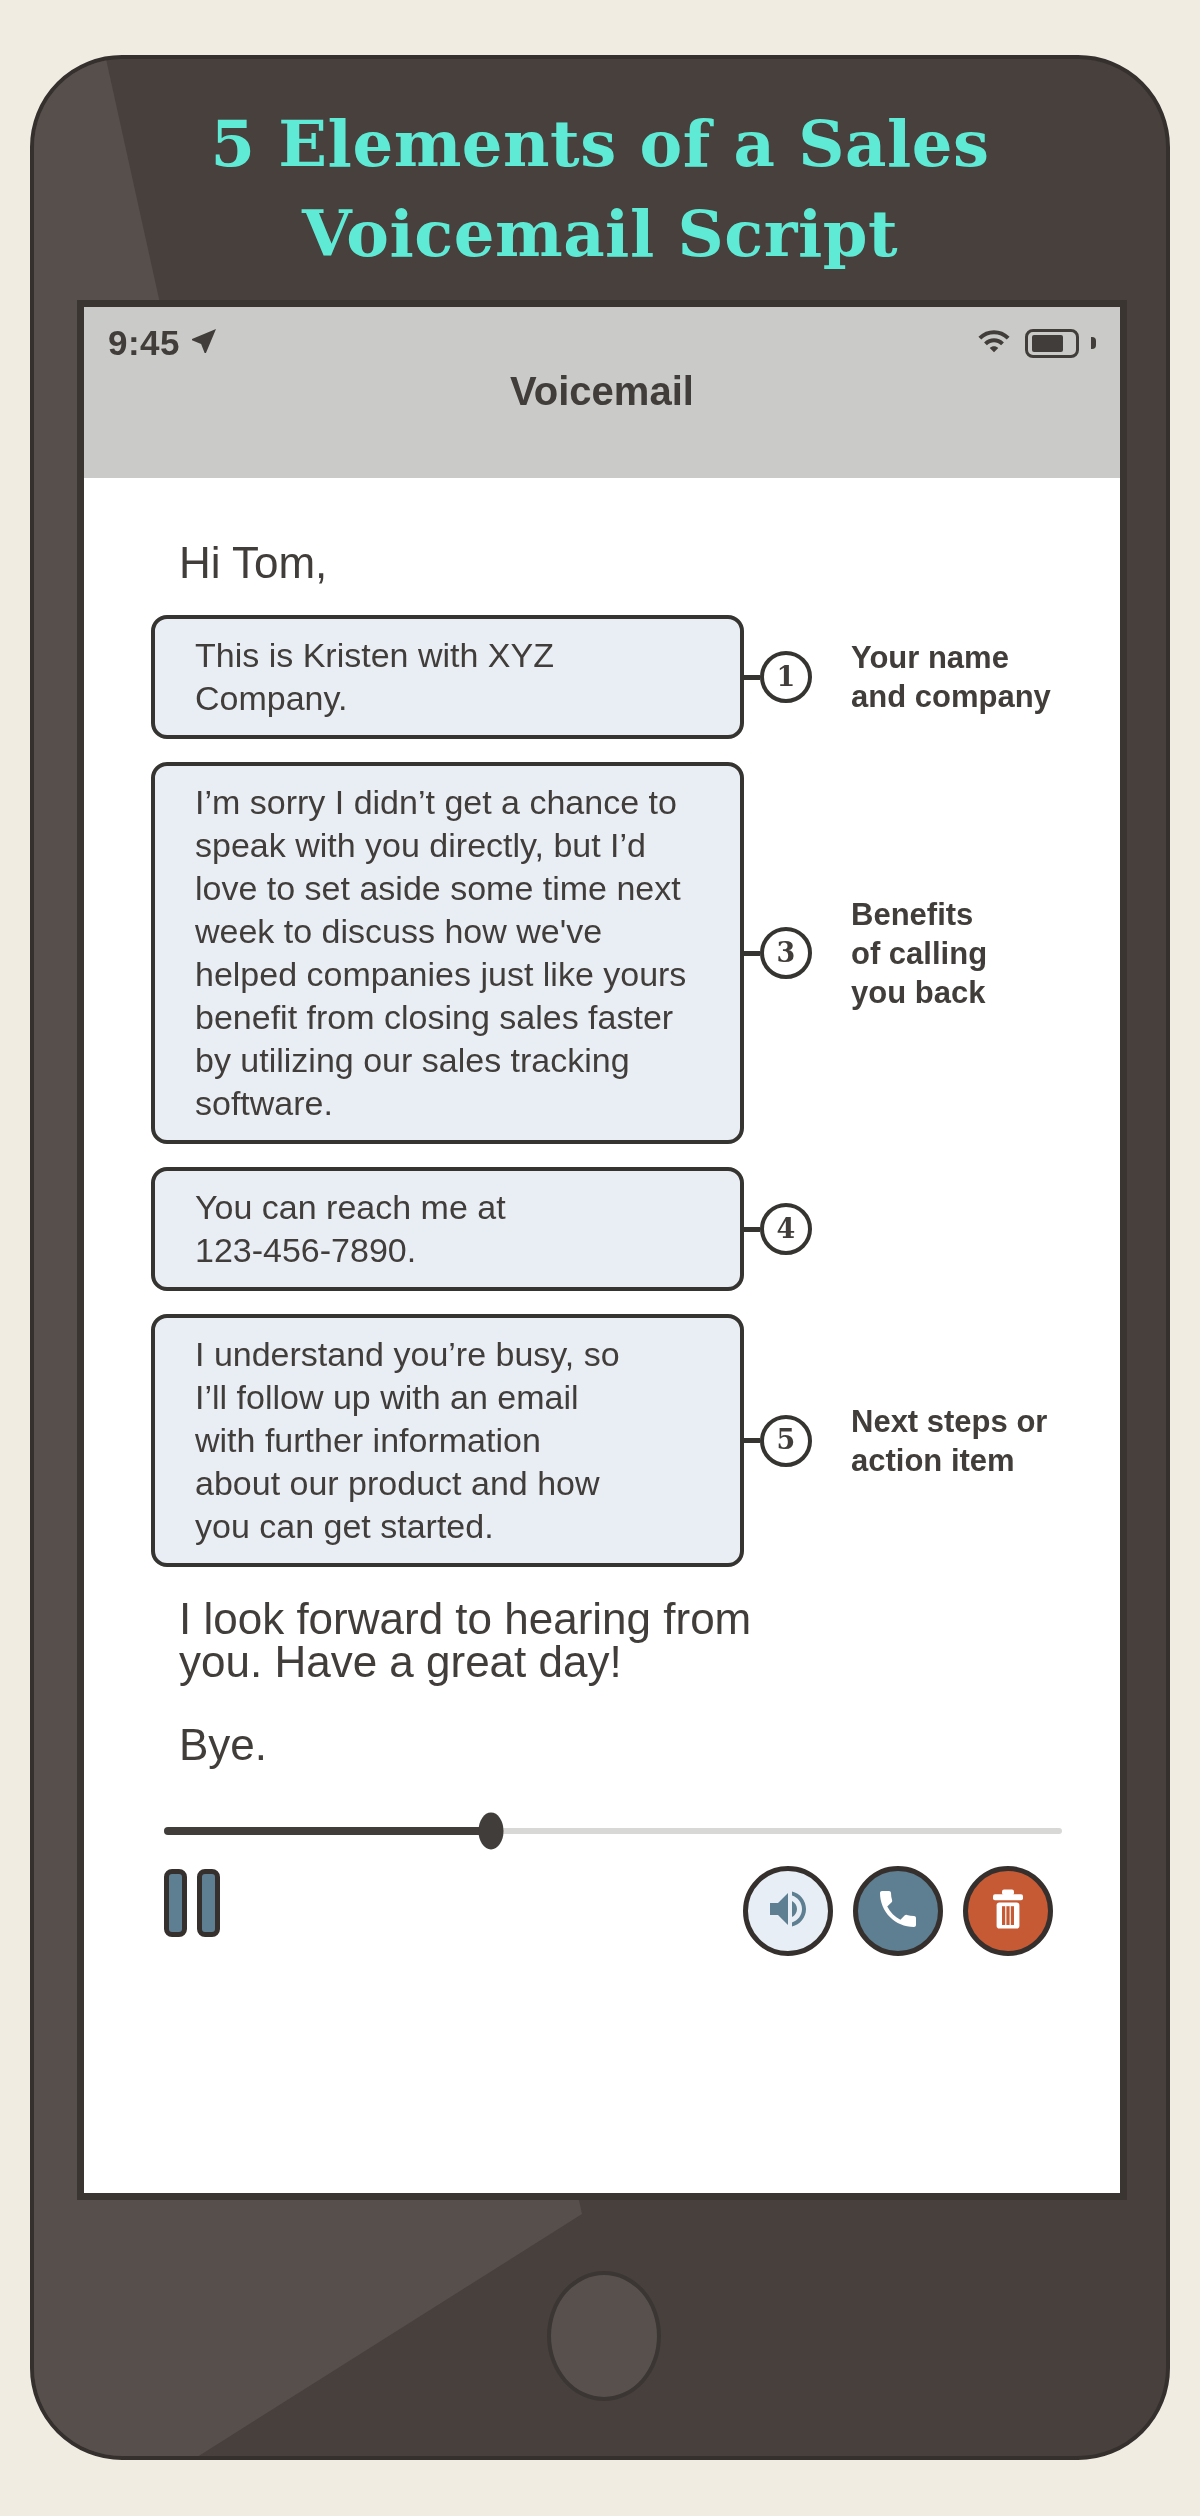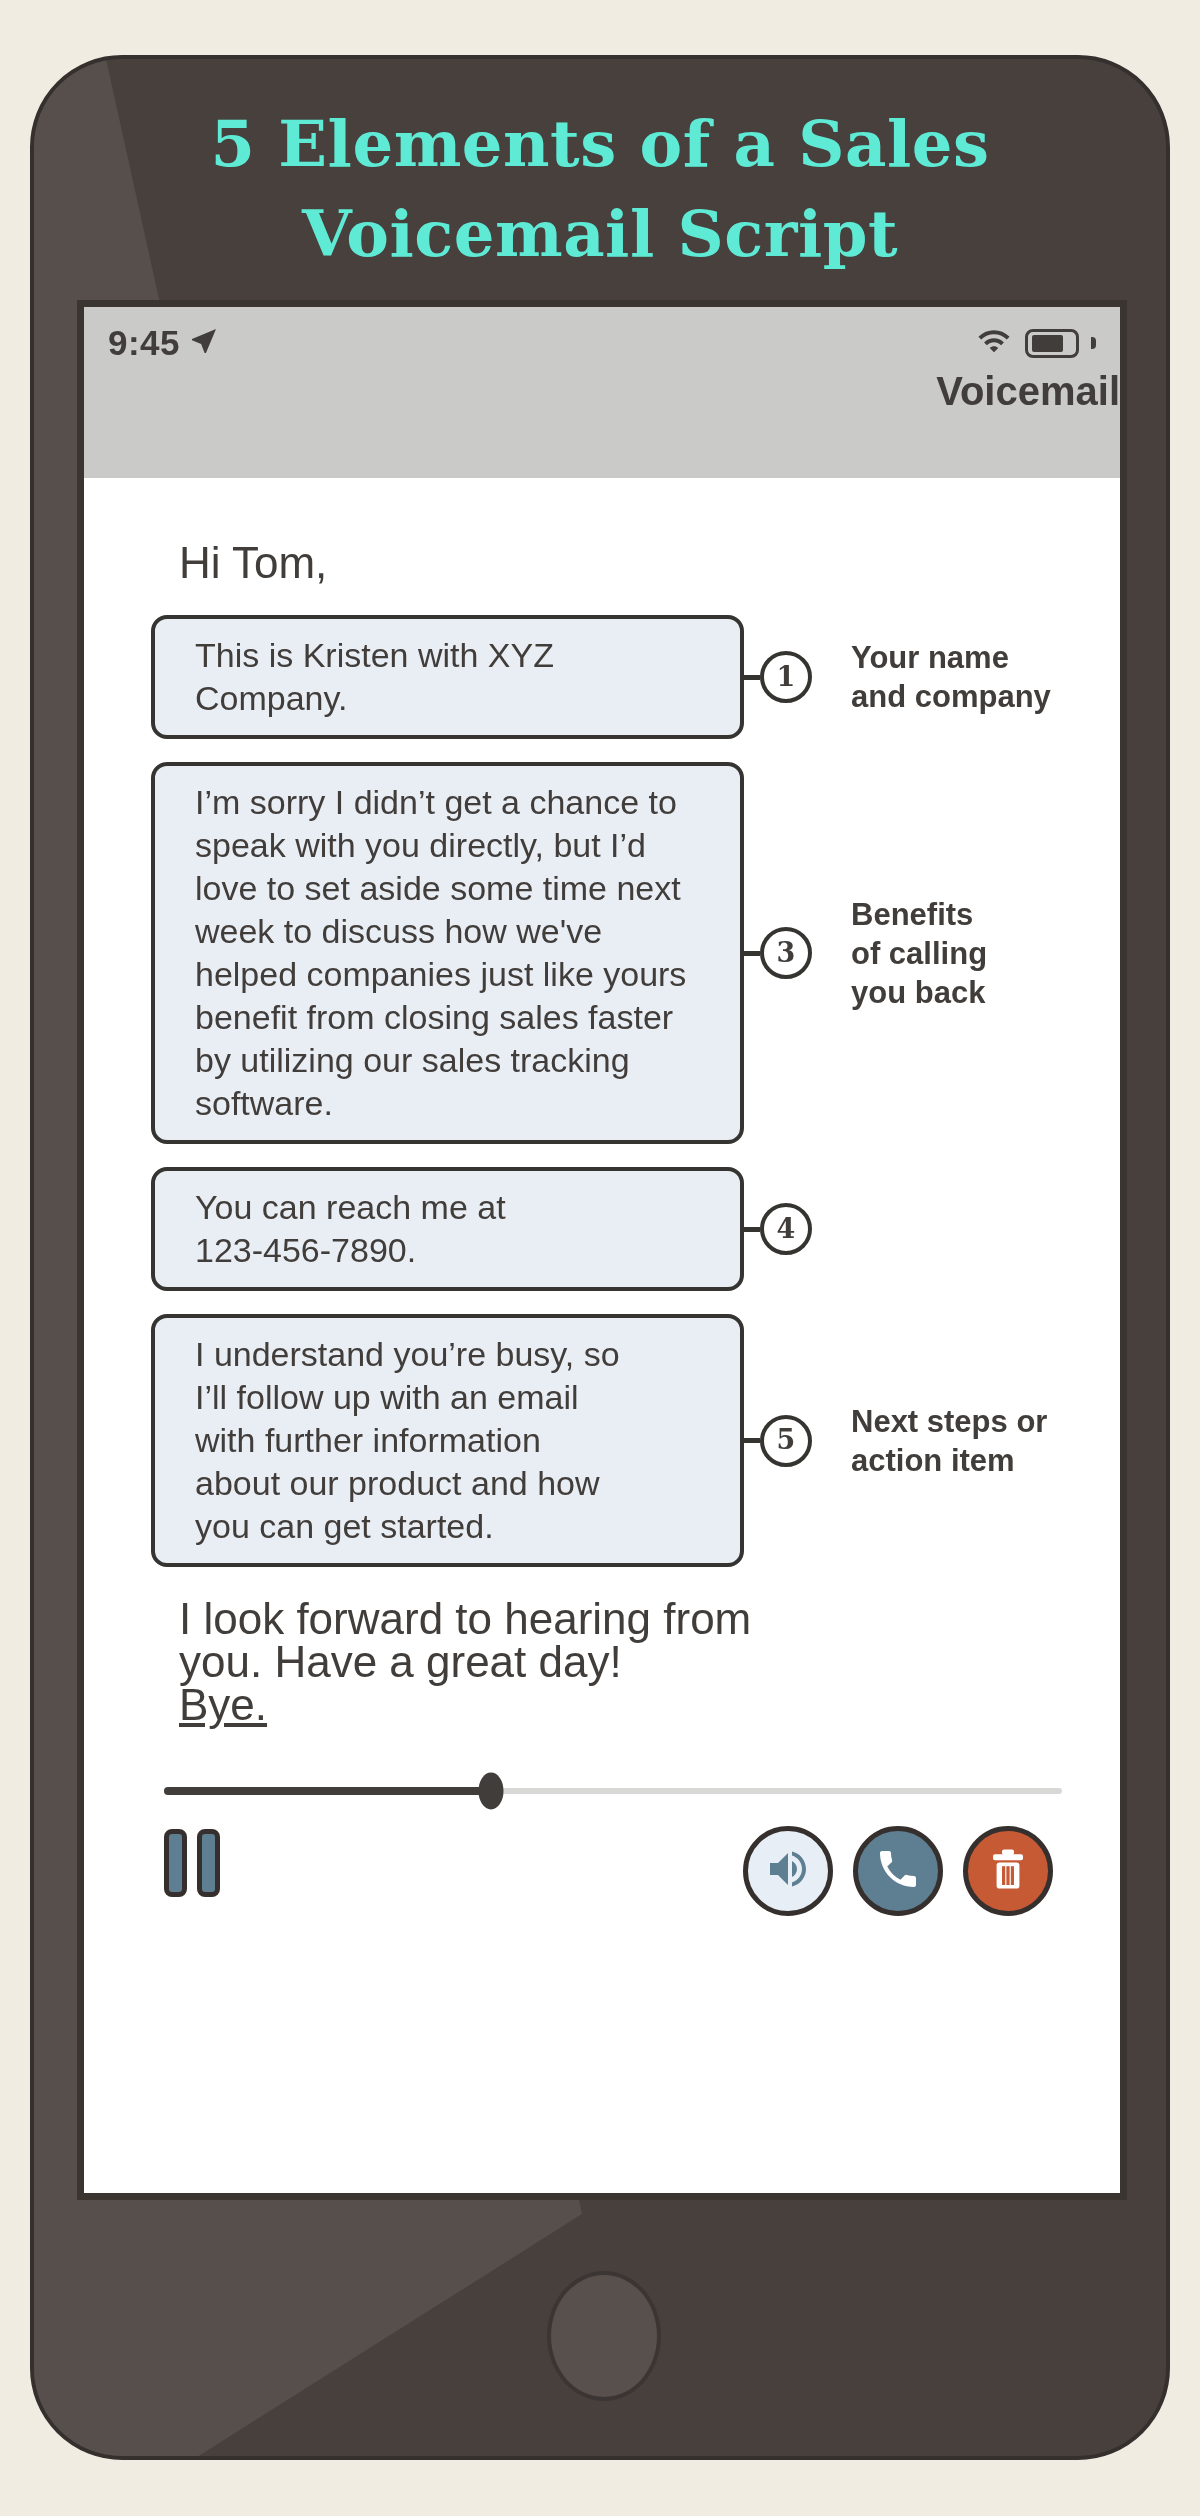--- a/index.html
+++ b/index.html
@@ -72,33 +72,33 @@
   .battery{
     width:54px;height:29px;border:3.5px solid var(--ink);border-radius:8px;
     position:relative;display:flex;align-items:center;padding-left:4px;
   }
   .battery-fill{width:31px;height:17px;background:var(--ink);border-radius:2px;}
   .battery-nub{
     width:5px;height:12px;background:var(--ink);
     border-radius:0 4px 4px 0;margin-left:2px;
   }
   .app-title{
-    text-align:right;margin-top:6px;
+    text-align:center;margin-top:6px;
     font-size:40px;font-weight:bold;color:var(--ink);
   }
   .content{
     padding:0 66px 0 67px;
   }
   .message-text{
     font-size:44px;line-height:43px;color:var(--ink);
     white-space:pre-line;margin-left:28px;
   }
   .greeting{margin-top:63px;}
   .closing{margin-top:30px;}
-  .signoff{text-decoration:underline;}
+  .signoff{margin-top:40px;}
   .row{
     display:flex;align-items:center;
     margin-bottom:23px;
   }
   .row.first{margin-top:31px;}
   .bubble{
     width:593px;flex:0 0 593px;
     background:var(--bubble-fill);
     border:4px solid var(--bubble-border);
     border-radius:16px;

